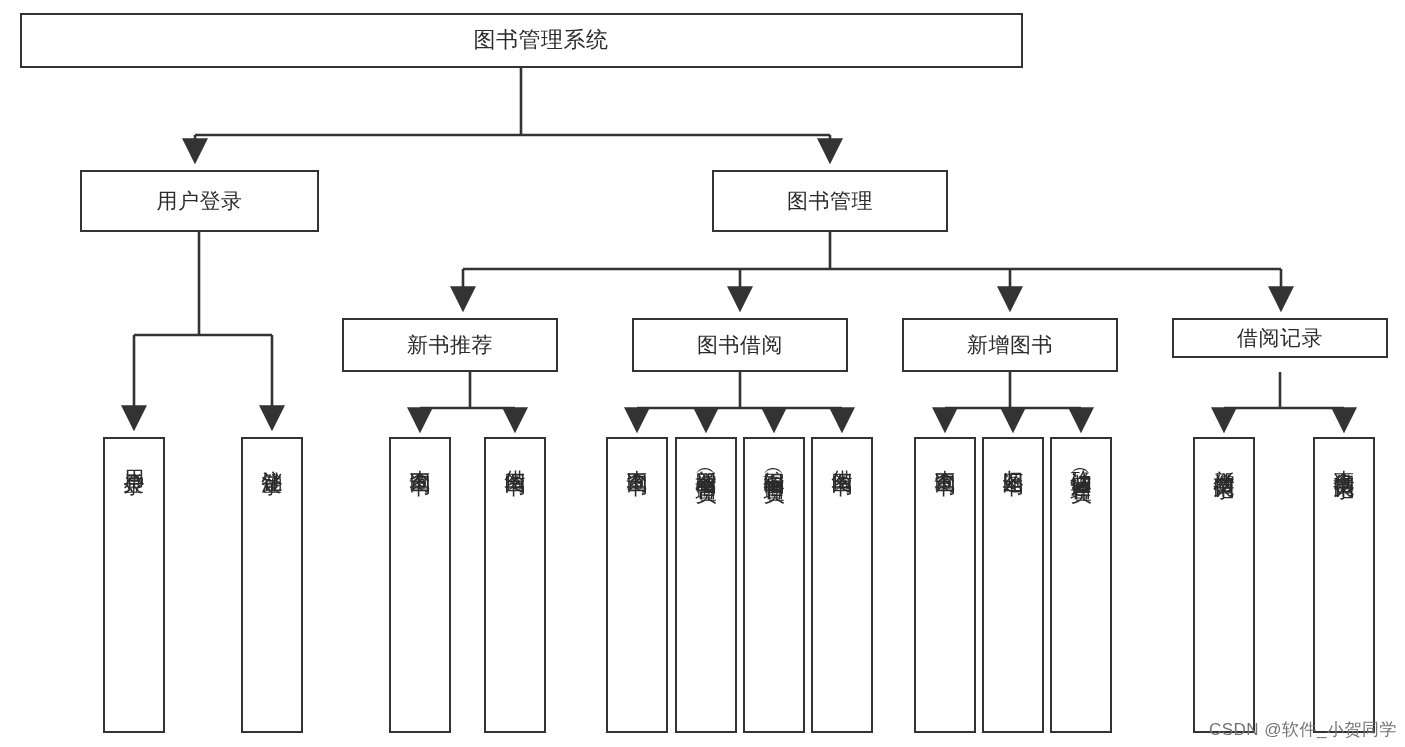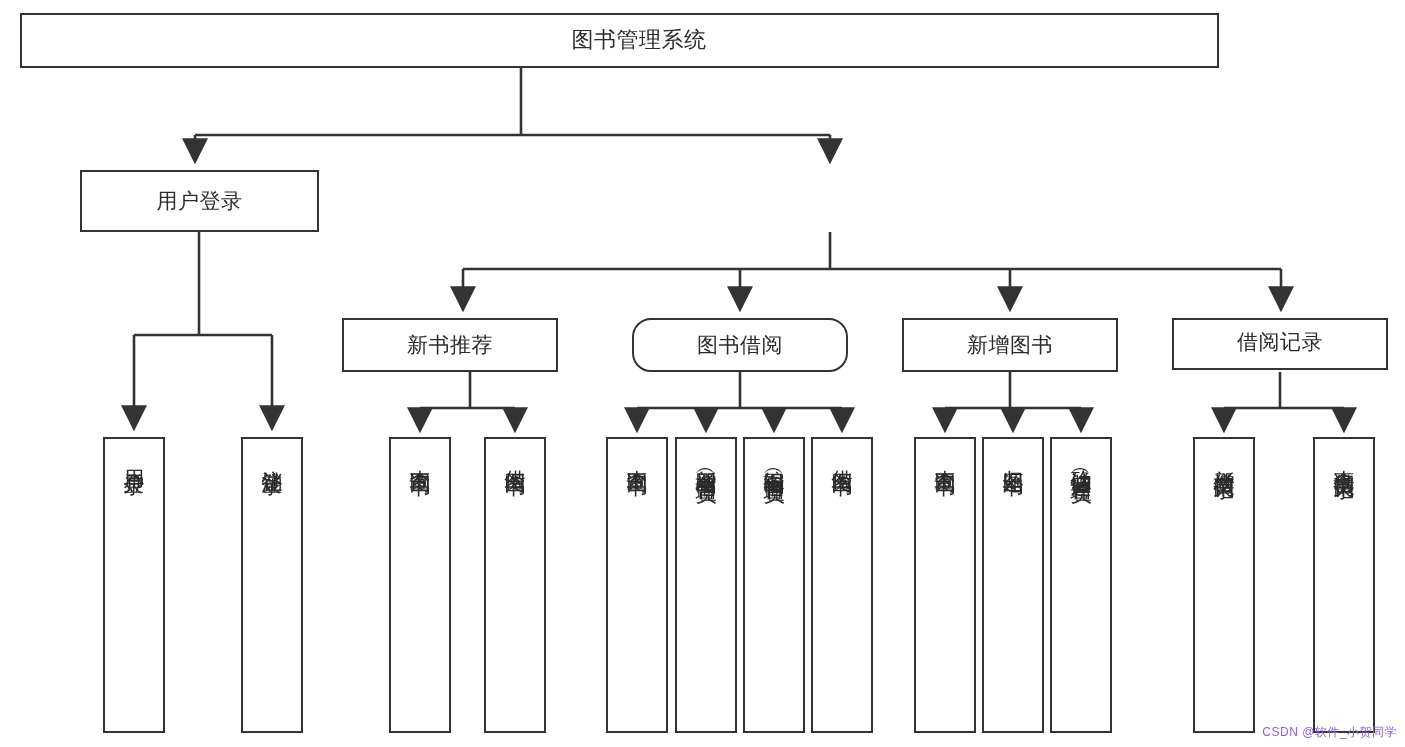--- a/index.html
+++ b/index.html
@@ -59,22 +59,22 @@
     text-orientation: upright;
     font-size: 21px;
     line-height: 1.05;
     letter-spacing: 2px;
     white-space: nowrap;
   }
   .watermark {
     position: absolute;
     right: 8px;
     bottom: 6px;
-    font-size: 12px;
-    color: #8b5cf6;
+    font-size: 17px;
+    color: #737373;
     z-index: 5;
     white-space: nowrap;
     letter-spacing: 0.5px;
   }
 </style>
 </head>
 <body>
 
 <div id="canvas">
 
@@ -121,38 +121,41 @@
       <path d="M 1013 408 L 1013 429" marker-end="url(#arrow)"></path>
       <path d="M 1081 408 L 1081 429" marker-end="url(#arrow)"></path>
 
       <path d="M 1280 372 L 1280 408"></path>
       <path d="M 1224 408 L 1344 408"></path>
       <path d="M 1224 408 L 1224 429" marker-end="url(#arrow)"></path>
       <path d="M 1344 408 L 1344 429" marker-end="url(#arrow)"></path>
     </g>
   </svg>
 
-  <div class="node h root" style="left:20px; top:13px; width:1199px; height:55px;padding-left:39px;">
+  <div class="node h root" style="left:20px; top:13px; width:1003px; height:55px;padding-left:39px;">
     <span class="label">图书管理系统</span>
   </div>
 
   <div class="node h" style="left:80px; top:170px; width:239px; height:62px;">
     <span class="label">用户登录</span>
   </div>
+  <div class="node h" style="left:712px; top:170px; width:236px; height:62px;">
+    <span class="label">图书管理</span>
+  </div>
 
   <div class="node h" style="left:342px; top:318px; width:216px; height:54px;">
     <span class="label">新书推荐</span>
   </div>
-  <div class="node h" style="left:632px; top:318px; width:216px; height:54px;border-radius:19px;">
+  <div class="node h" style="left:632px; top:318px; width:216px; height:54px;">
     <span class="label">图书借阅</span>
   </div>
   <div class="node h" style="left:902px; top:318px; width:216px; height:54px;">
     <span class="label">新增图书</span>
   </div>
-  <div class="node h" style="left:1172px; top:318px; width:216px; height:52px;font-family:Liberation Mono, monospace;">
+  <div class="node h" style="left:1172px; top:318px; width:216px; height:40px;">
     <span class="label">借阅记录</span>
   </div>
 
   <div class="node v" style="left:103px; top:437px; width:62px; height:296px;">
     <span class="label">用户登录</span>
   </div>
   <div class="node v" style="left:241px; top:437px; width:62px; height:296px;">
     <span class="label">注销登录</span>
   </div>
 

